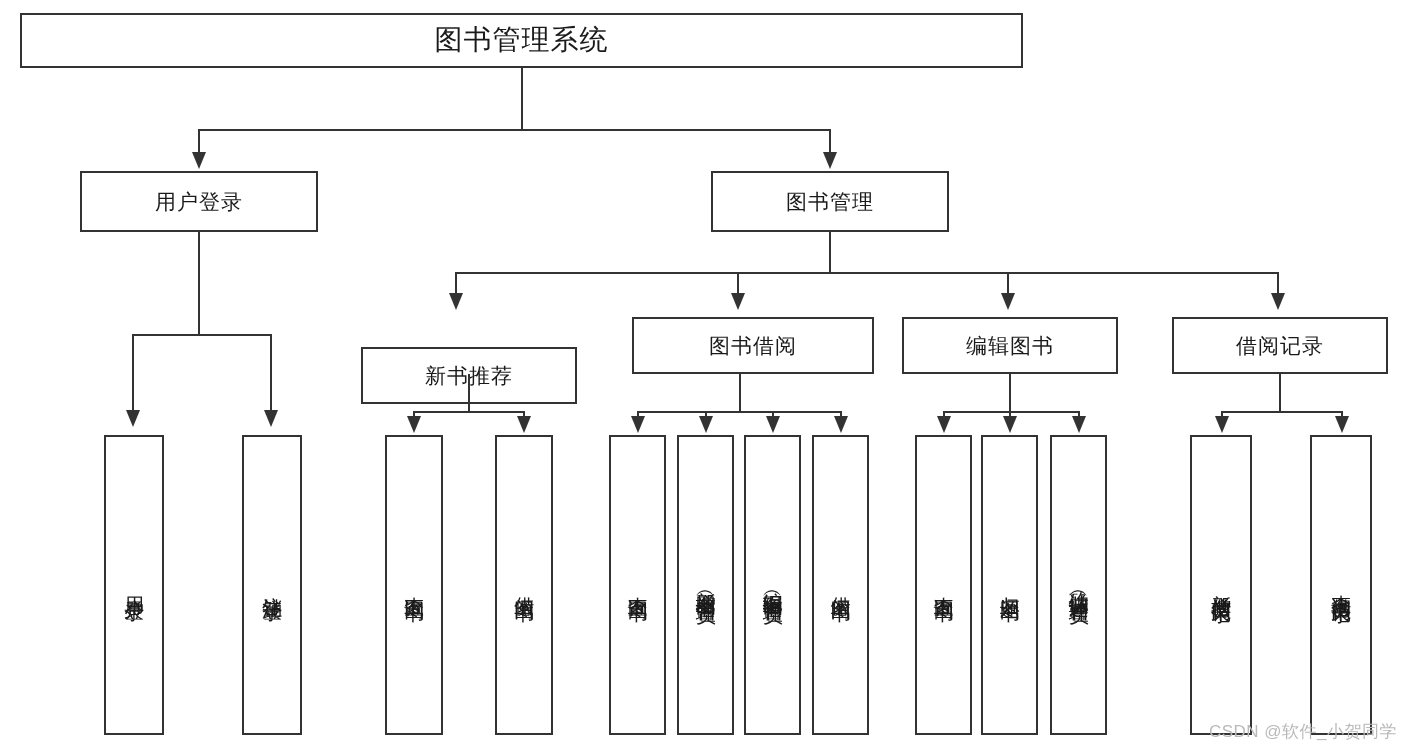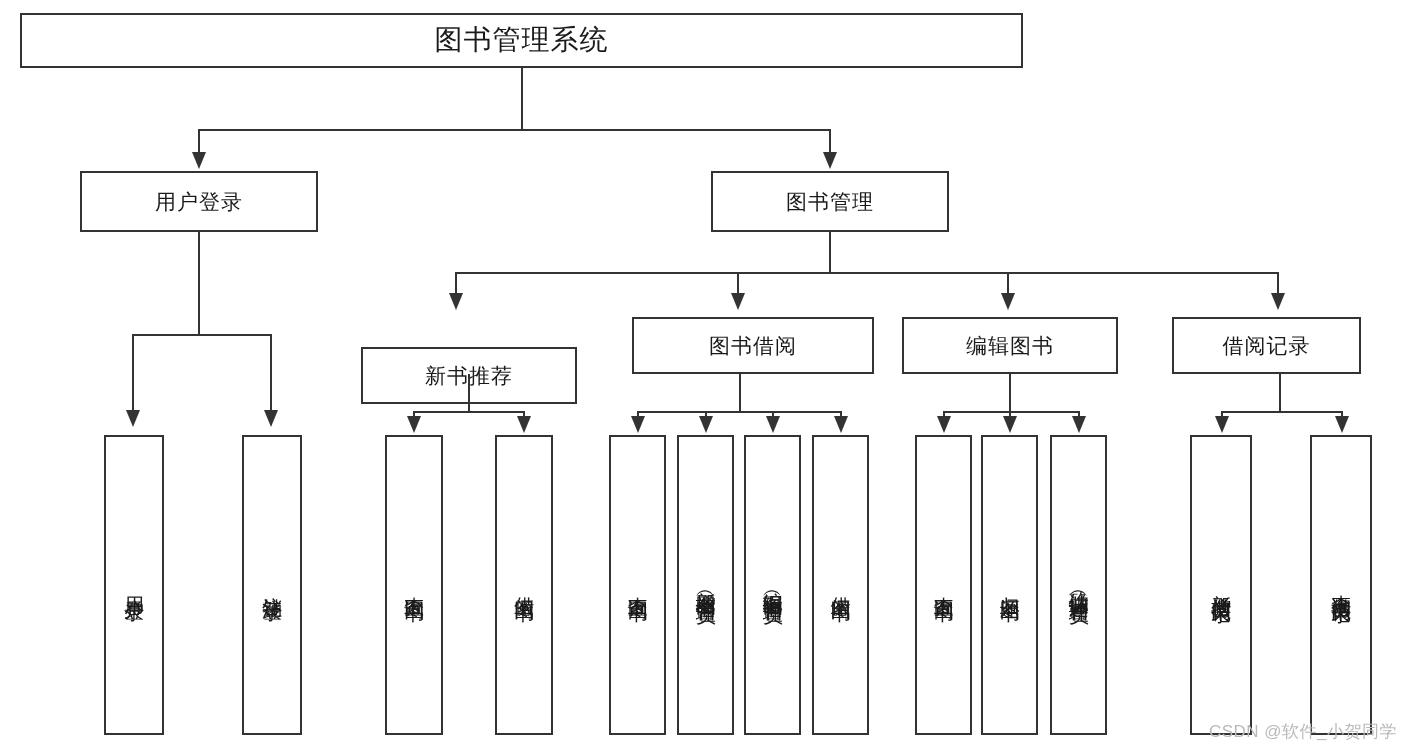--- a/index.html
+++ b/index.html
@@ -120,21 +120,21 @@
 
   <div class="node horiz" style="left:361px;top:317px;width:216px;height:57px;margin-top:30px;">
     <span class="cap">新书推荐</span>
   </div>
   <div class="node horiz" style="left:632px;top:317px;width:242px;height:57px;">
     <span class="cap">图书借阅</span>
   </div>
   <div class="node horiz" style="left:902px;top:317px;width:216px;height:57px;">
     <span class="cap">编辑图书</span>
   </div>
-  <div class="node horiz" style="left:1172px;top:317px;width:189px;height:57px;">
+  <div class="node horiz" style="left:1172px;top:317px;width:216px;height:57px;">
     <span class="cap">借阅记录</span>
   </div>
 
   <div class="edge vline" style="left:468px;top:374px;height:38px;"></div>
   <div class="edge hline" style="left:414px;top:411px;width:110px;"></div>
   <div class="edge vline" style="left:413px;top:411px;height:8px;"></div>
   <div class="arrow" style="left:407px;top:416px;"></div>
   <div class="edge vline" style="left:523px;top:411px;height:8px;"></div>
   <div class="arrow" style="left:517px;top:416px;"></div>
 

